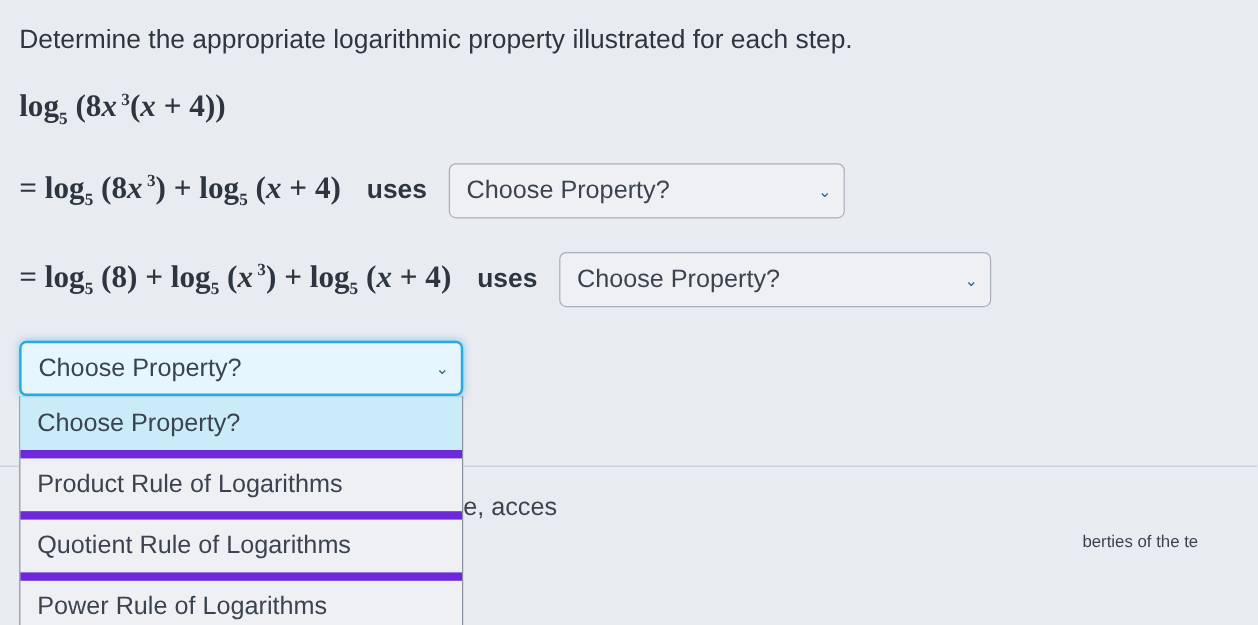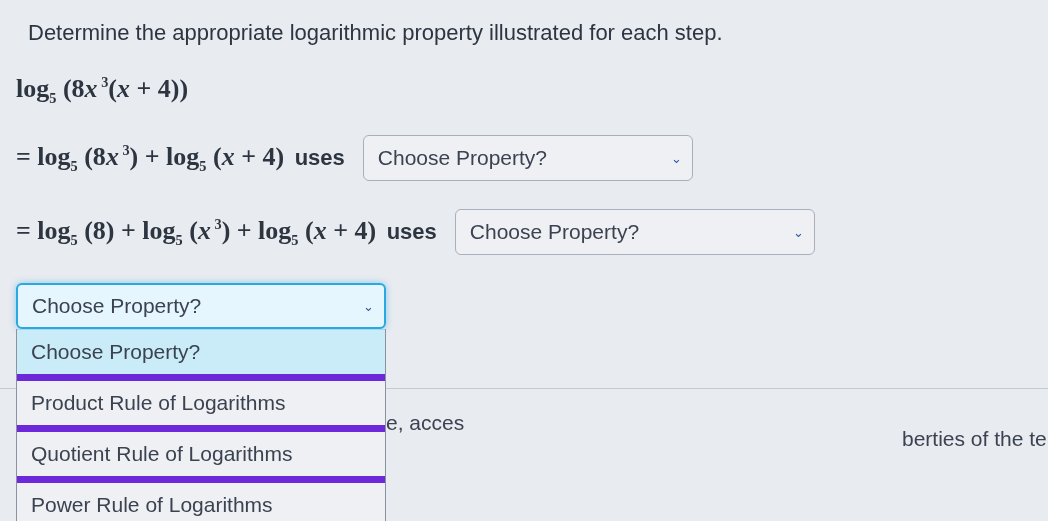--- a/index.html
+++ b/index.html
@@ -12,38 +12,38 @@
     font-family: Arial, Helvetica, sans-serif;
     color: #2c3540;
     overflow: hidden;
     position: relative;
   }
   .page {
     padding: 14px 16px 0 16px;
   }
   .instruction {
     font-size: 22px;
-    margin: 6px 0 28px 12px;
+    margin: 6px 0 28px 0;
   }
   .expr-row {
     display: flex;
     align-items: center;
     gap: 18px;
     margin: 18px 0 28px 0;
   }
   .expr {
     font-family: 'Times New Roman', serif;
     font-size: 26px;
     white-space: nowrap;
     font-weight: bold;
   }
   .expr sub { font-size: 0.55em; vertical-align: sub; }
   .expr sup { font-size: 0.55em; vertical-align: super; }
   .expr .var { font-style: italic; }
-  .uses { font-family: Arial, sans-serif; font-size: 22px; font-style: normal; margin-left: 4px; }
+  .uses { font-family: Arial, sans-serif; font-size: 22px; font-style: normal; margin-left: 15px; }
   .select-closed {
     display: flex;
     align-items: center;
     justify-content: space-between;
     height: 46px;
     padding: 0 10px 0 14px;
     background: #eef0f4;
     border: 1px solid #a8b0bc;
     border-radius: 6px;
     font-size: 21px;
@@ -112,22 +112,22 @@
     line-height: 1.6;
     z-index: 5;
   }
   .help-block ul { margin: 4px 0 0 28px; padding: 0; }
   .help-block li { margin-top: 2px; }
   .help-block .bold { font-weight: bold; }
   .help-block .link { color: #2c6fb5; }
   .trailing {
     position: absolute;
     left: 902px;
-    top: 427px;
-    font-size: 21px;
+    top: 443px;
+    font-size: 14px;
     color: #3b4250;
     z-index: 3;
     white-space: nowrap;
   }
 </style>
 </head>
 <body>
 
 <div class="page">
   <div class="instruction">Determine the appropriate logarithmic property illustrated for each step.</div>

